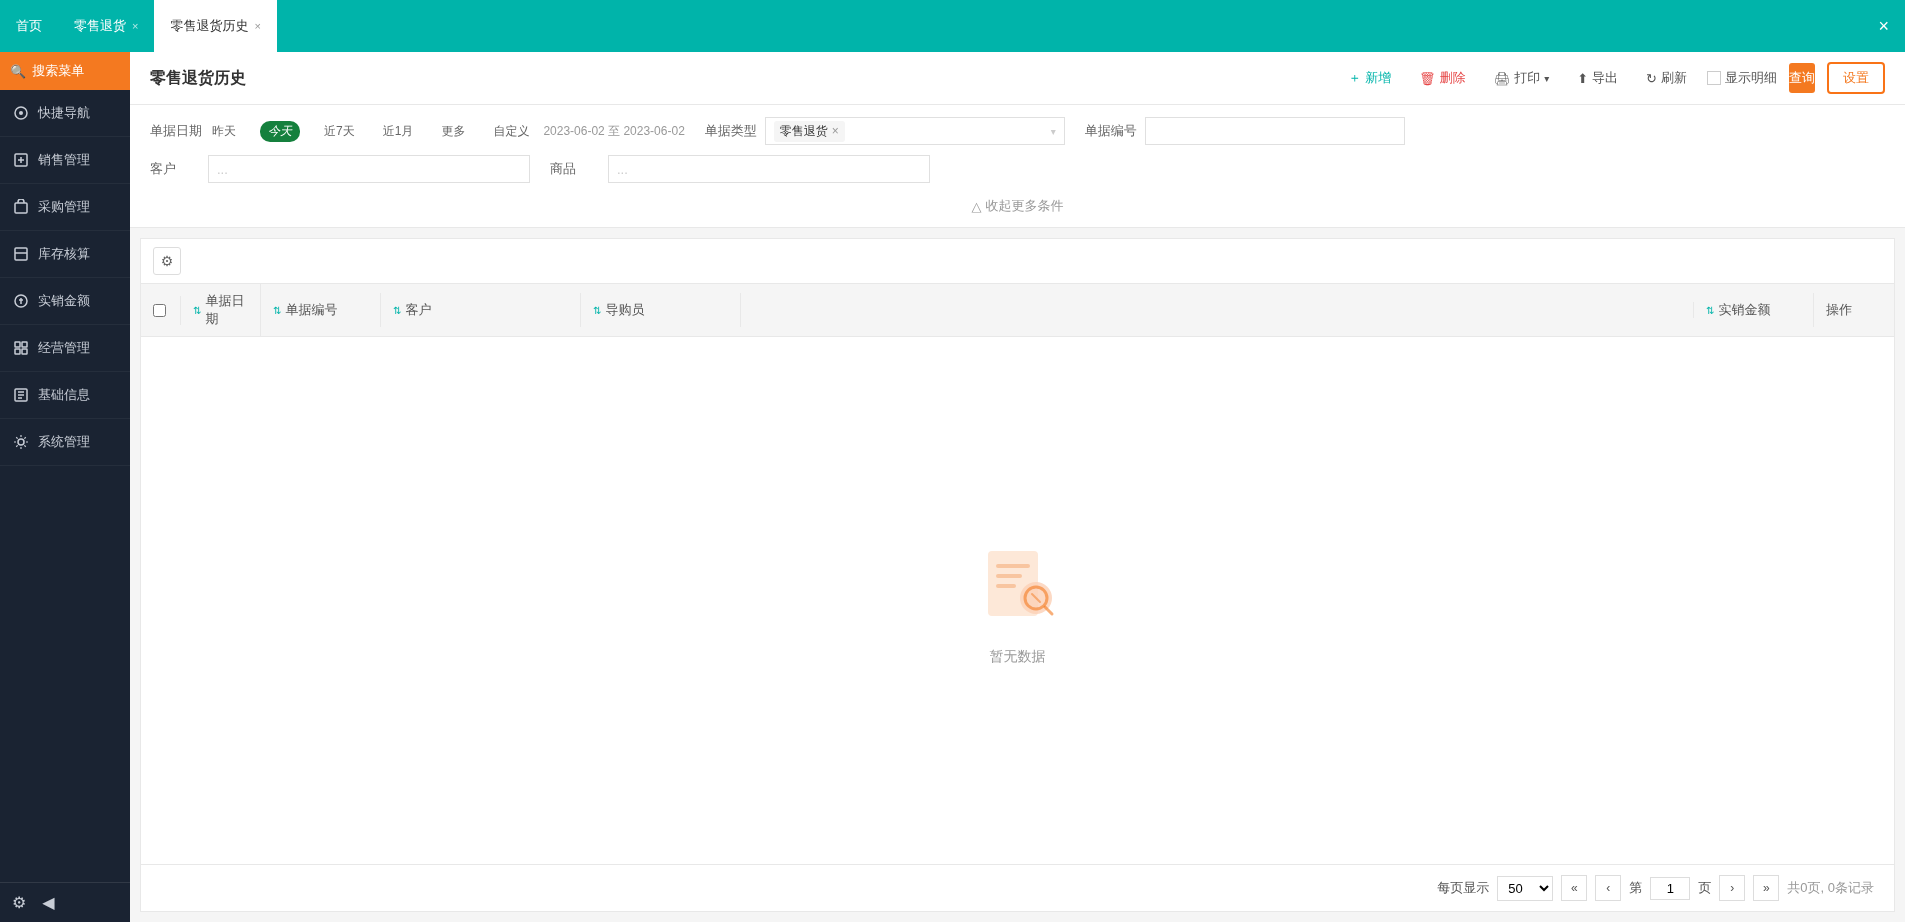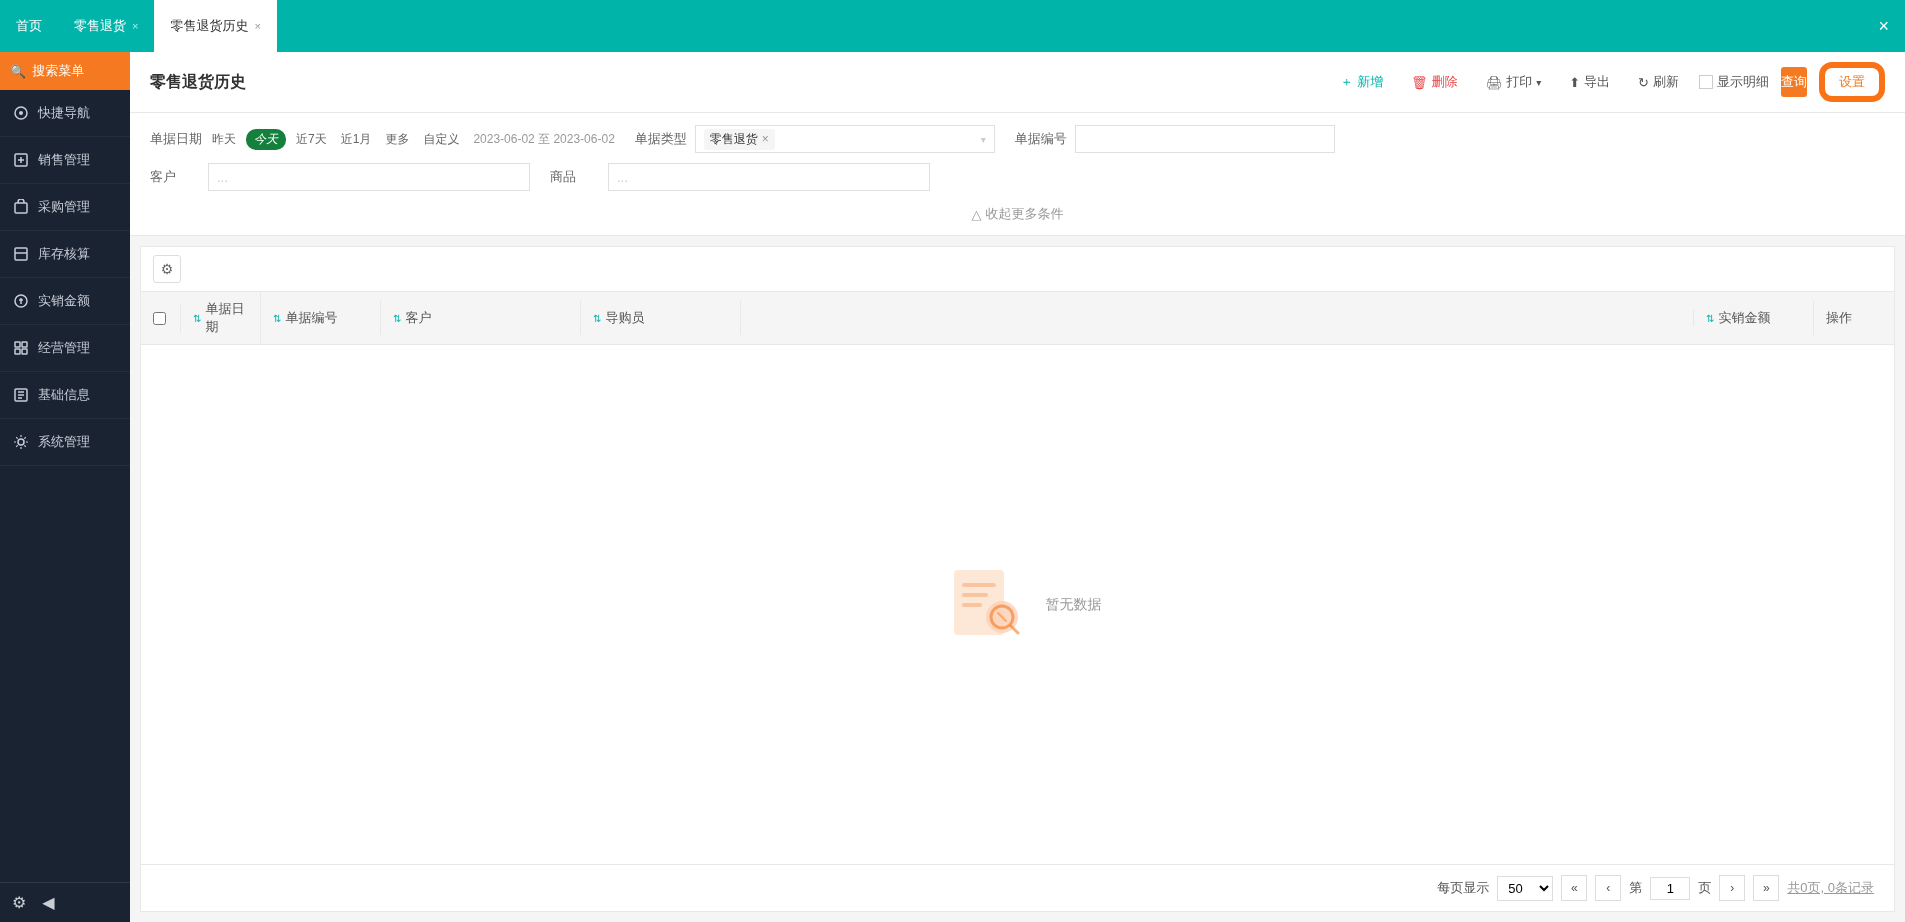--- a/index.html
+++ b/index.html
@@ -151,23 +151,23 @@
       color: white;
       border: none;
       padding: 6px 0;
       border-radius: 3px;
       font-size: 13px;
       cursor: pointer;
     }
     .toolbar-btn-set {
       background: white;
       color: #f47920;
-      border: 6px solid #f97316;
+      border: 2px solid #f97316;
       padding: 5px 14px;
-      border-radius: 13px;
+      border-radius: 4px;
       font-size: 13px;
       cursor: pointer;
     }
     .show-detail {
       display: flex;
       align-items: center;
       gap: 4px;
       font-size: 13px;
       color: #555;
     }
@@ -200,21 +200,21 @@
     }
     .filter-label {
       font-size: 13px;
       color: #666;
       white-space: nowrap;
       min-width: 50px;
     }
     .filter-date-options {
       display: flex;
       align-items: center;
-      gap: 6px;
+      gap: 20px;
     }
     .date-option {
       font-size: 12px;
       color: #666;
       cursor: pointer;
       padding: 2px 4px;
     }
     .date-option.active {
       background: #15803d;
       color: white;
@@ -320,21 +320,21 @@
     .th-sort { color: #00b4aa; font-size: 10px; }
     .table-body {
       flex: 1;
       display: flex;
       flex-direction: column;
       align-items: center;
       justify-content: center;
     }
     .empty-state {
       display: flex;
-      flex-direction: row;
+      flex-direction: column;
       align-items: center;
       gap: 12px;
     }
     .empty-icon {
       width: 100px;
       height: 100px;
     }
     .empty-text {
       font-size: 14px;
       color: #999;
@@ -370,21 +370,21 @@
       font-size: 12px;
       color: #555;
     }
     .page-input {
       width: 40px;
       border: 1px solid #ddd;
       padding: 3px 6px;
       text-align: center;
       font-size: 13px;
     }
-    .page-total { color: #999; text-decoration: underline; }
+    .page-total { color: #999; }
   </style>
 </head>
 <body>
 
 <div class="top-nav">
   <div class="top-nav-tabs">
     <div class="top-nav-tab">
       <span>首页</span>
     </div>
     <div class="top-nav-tab">

